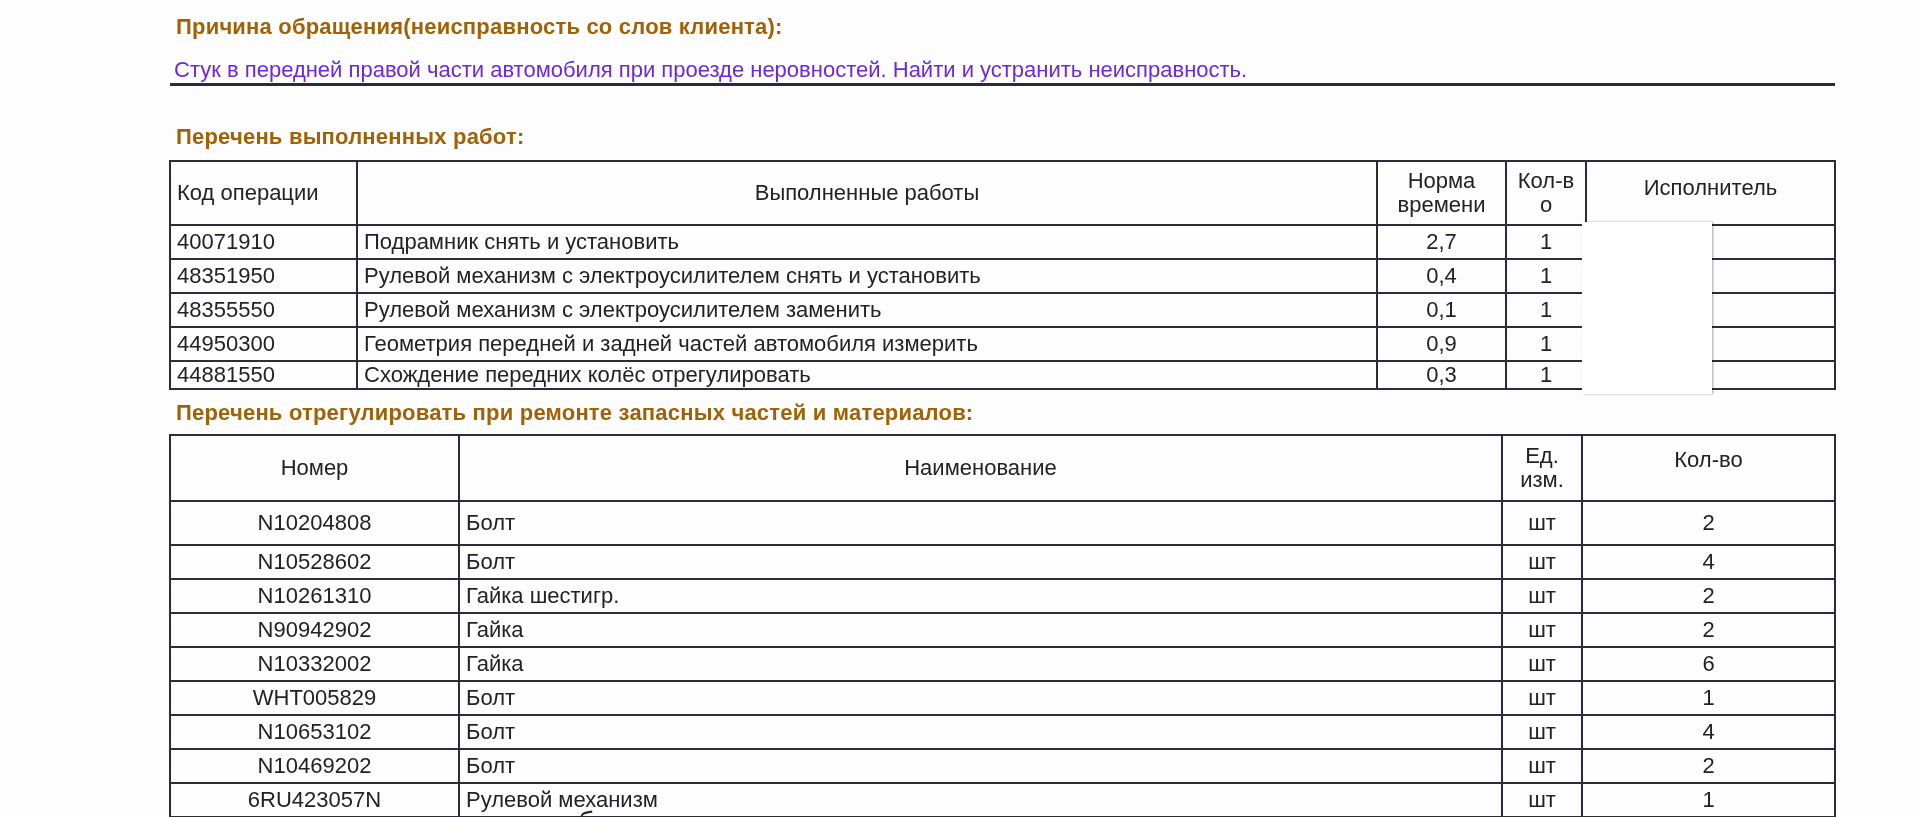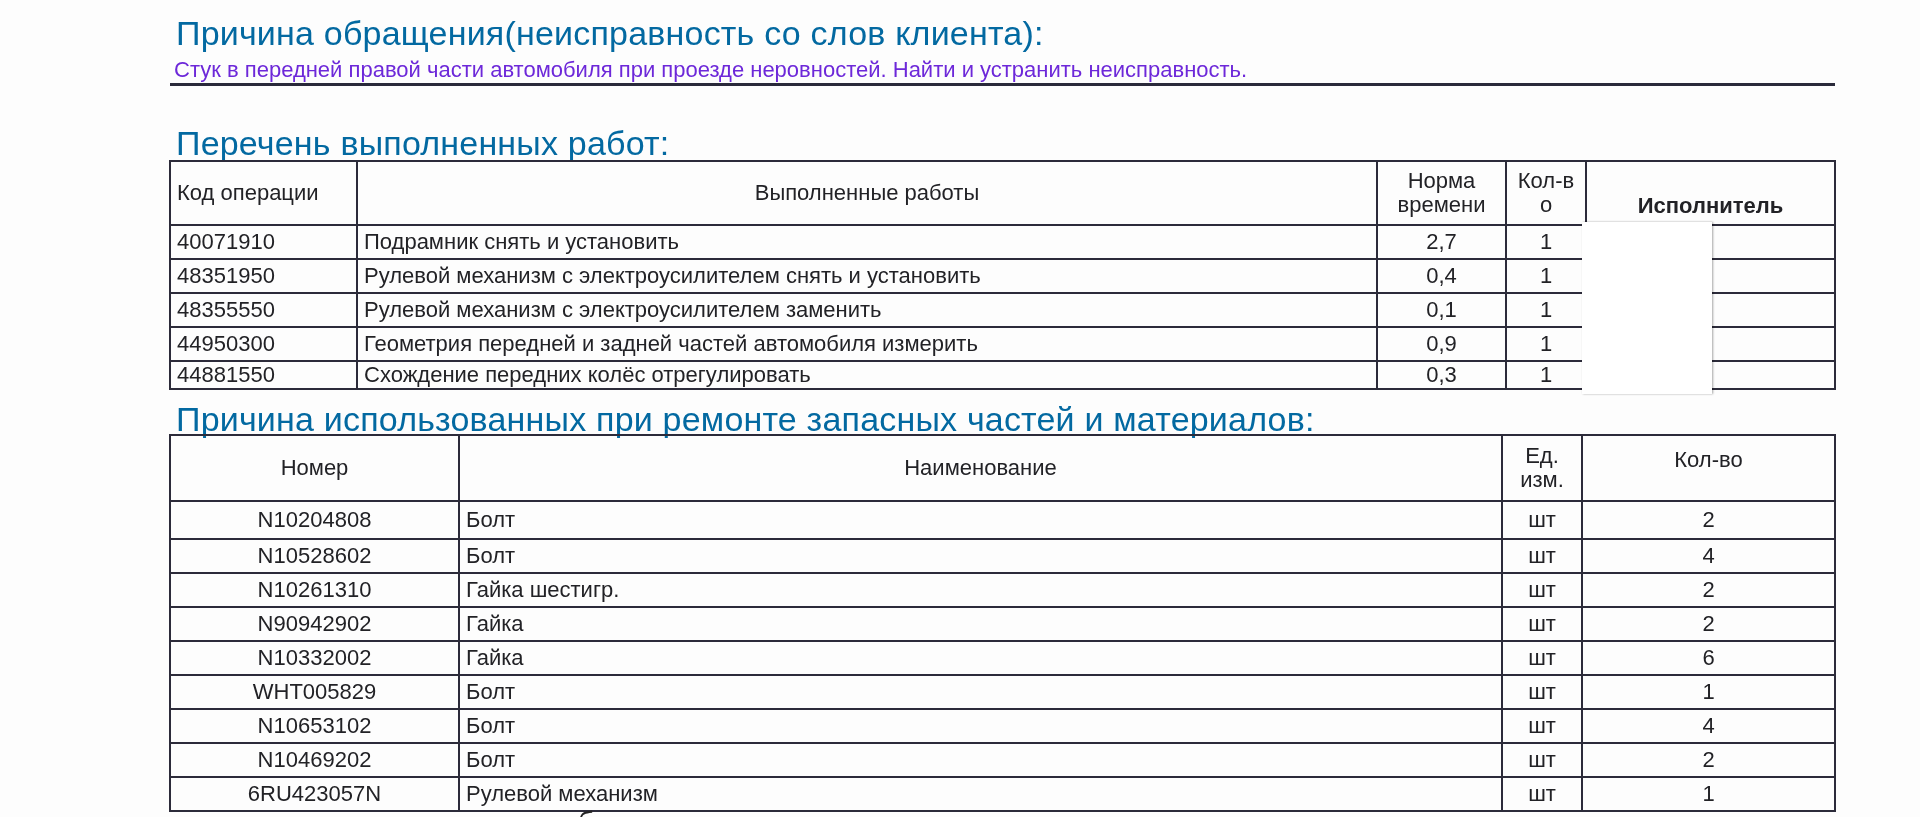--- a/index.html
+++ b/index.html
@@ -5,22 +5,22 @@
   html, body { margin: 0; padding: 0; }
   body {
     width: 1920px; height: 817px; overflow: hidden; position: relative;
     background: #fdfdfd;
     font-family: "Liberation Sans", sans-serif;
     color: #1f1f24;
   }
   .abs { position: absolute; }
   .h1 {
     font-family: "Liberation Sans", sans-serif;
-    font-weight: normal; font-size: 34px; letter-spacing: 0.2px;
-    color: #0369a1; white-space: nowrap;
+    font-weight: bold; font-size: 22px; letter-spacing: 0.2px;
+    color: #a16207; white-space: nowrap;
   }
   .reason-text {
     font-size: 22px; white-space: nowrap; color: #6d28d9;
   }
   .reason-line {
     height: 3px; background: #2a2a3a;
   }
   table.grid {
     position: absolute; border-collapse: collapse; table-layout: fixed;
     font-size: 22px; color: #222226;
@@ -60,21 +60,21 @@
     <th class="l">Код операции</th>
     <th class="c">Выполненные работы</th>
     <th class="c">
       <div>Норма</div>
       <div>времени</div>
     </th>
     <th class="c">
       <div>Кол-в</div>
       <div>о</div>
     </th>
-    <th class="c" style="vertical-align:top; padding-top:32px;font-weight:bold;">Исполнитель</th>
+    <th class="c" style="vertical-align:top; padding-top:14px;">Исполнитель</th>
   </tr>
   <tr style="height:34px;">
     <td class="l">40071910</td>
     <td class="l">Подрамник снять и установить</td>
     <td class="c">2,7</td>
     <td class="c">1</td>
     <td></td>
   </tr>
   <tr style="height:34px;">
     <td class="l">48351950</td>
@@ -102,40 +102,40 @@
     <td class="l">Схождение передних колёс отрегулировать</td>
     <td class="c">0,3</td>
     <td class="c">1</td>
     <td></td>
   </tr>
 </tbody>
   </table>
 
 <div class="redact" style="left:1582px; top:222px; width:130px; height:172px;"></div>
 
-<div class="abs h1" style="left:176px; top:400px;">Причина использованных при ремонте запасных частей и материалов:</div>
+<div class="abs h1" style="left:176px; top:400px;">Перечень отрегулировать при ремонте запасных частей и материалов:</div>
 
 <table class="grid" style="left:169px; top:434px; width:1665px;">
   <colgroup>
     <col style="width:289px">
       <col style="width:1043px">
       <col style="width:80px">
       <col style="width:253px">
   </colgroup>
   <tbody>
       <tr style="height:66px;">
     <th class="c">Номер</th>
     <th class="c">Наименование</th>
     <th class="c">
       <div>Ед.</div>
       <div>изм.</div>
     </th>
     <th class="c" style="vertical-align:top; padding-top:12px;">Кол-во</th>
   </tr>
-  <tr style="height:38px;">
+  <tr style="height:44px;">
     <td class="c">N10204808</td>
     <td class="l">Болт</td>
     <td class="c">шт</td>
     <td class="c">2</td>
   </tr>
   <tr style="height:34px;">
     <td class="c">N10528602</td>
     <td class="l">Болт</td>
     <td class="c">шт</td>
     <td class="c">4</td>

